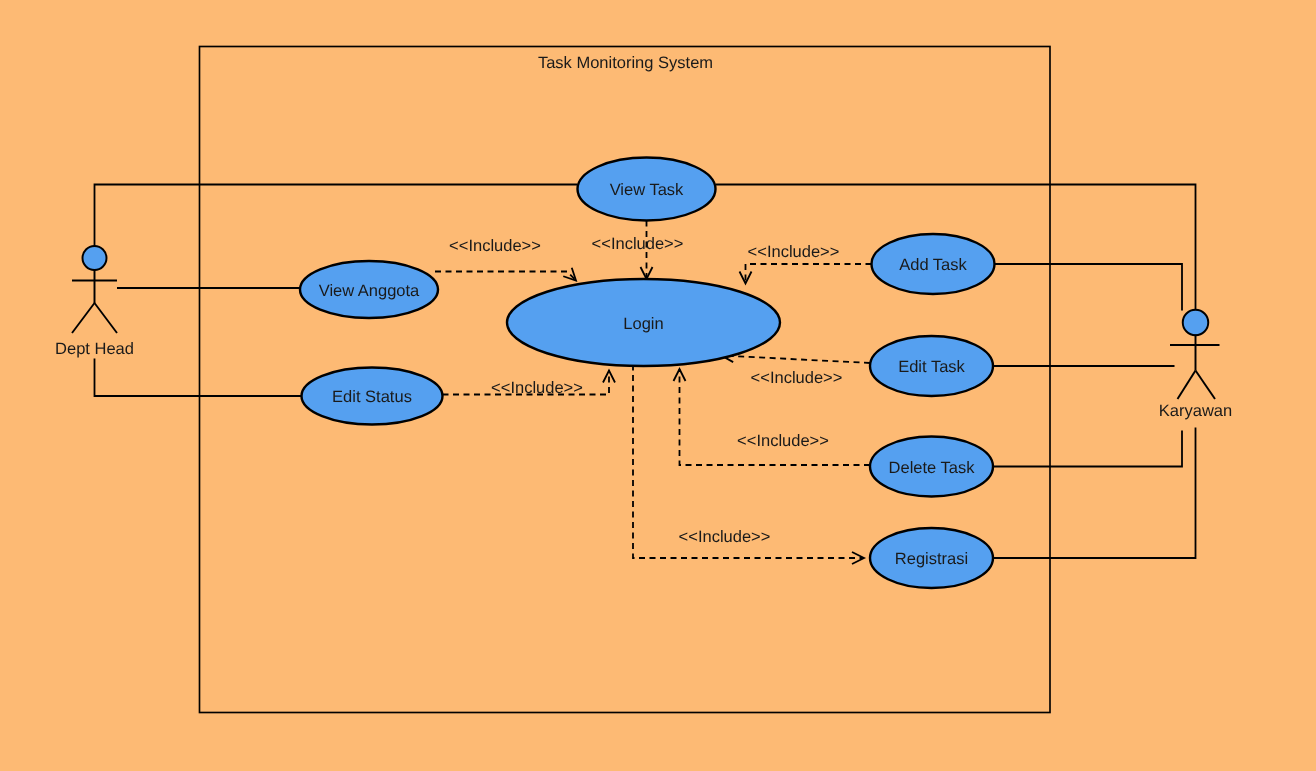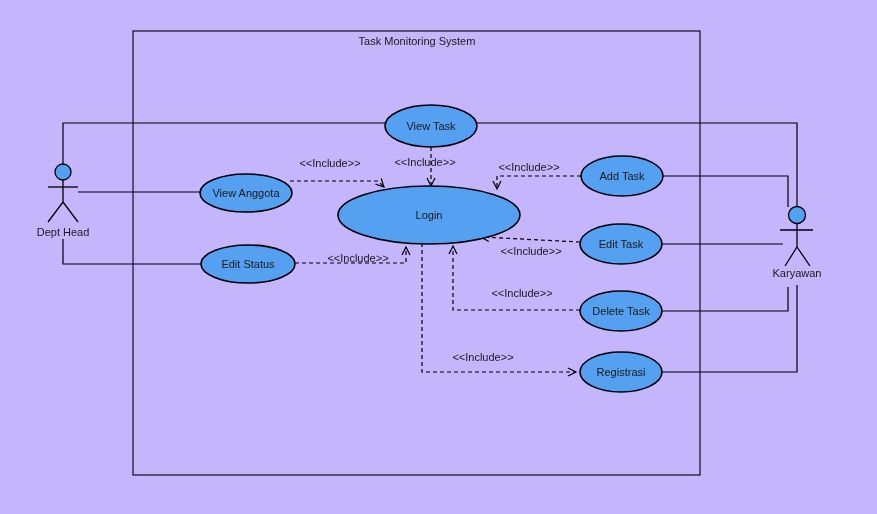--- a/index.html
+++ b/index.html
@@ -5,21 +5,21 @@
   html, body {
     margin: 0;
     padding: 0;
     background: #ffffff;
     font-family: "Liberation Sans", sans-serif;
   }
   .canvas {
     position: relative;
     width: 877px;
     height: 514px;
-    background: #c4b5fd;
+    background: #fdba74;
     overflow: hidden;
   }
   svg text {
     font-family: "Liberation Sans", sans-serif;
     font-size: 11px;
     fill: #1a1a1a;
   }
   svg text.include-label {
     font-size: 11px;
     fill: #1a1a1a;

